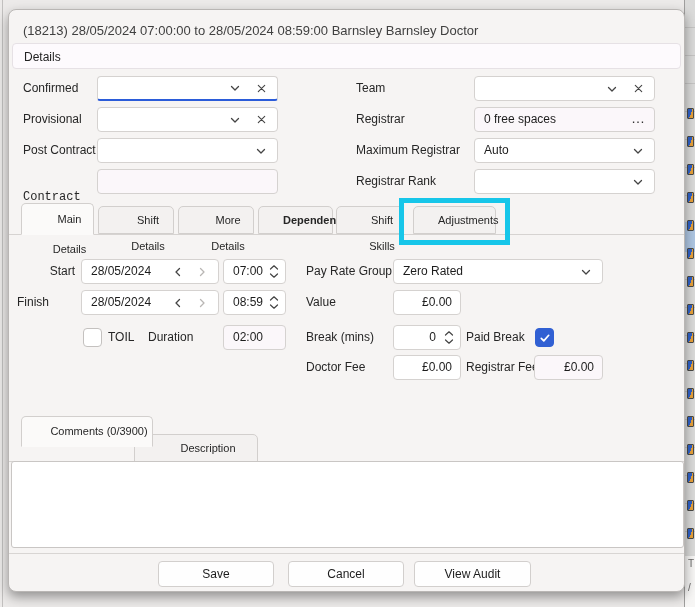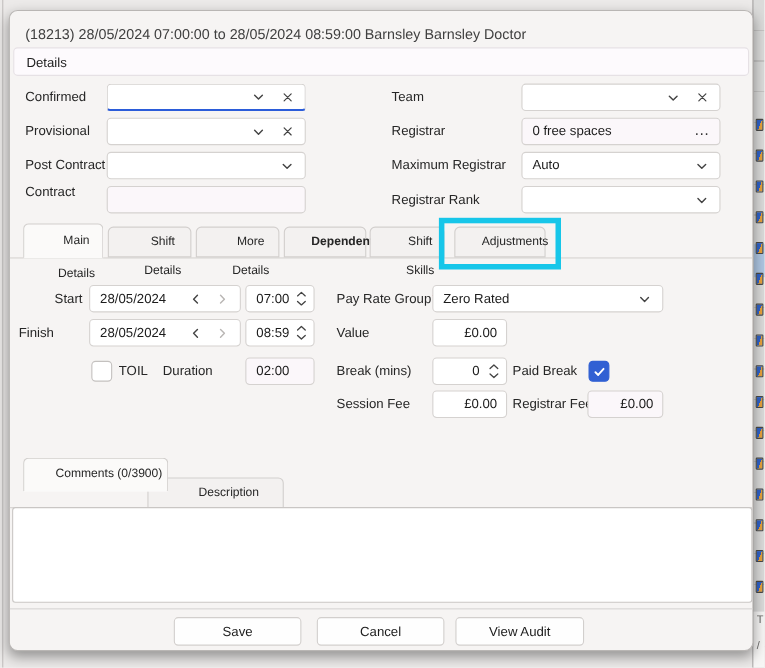--- a/index.html
+++ b/index.html
@@ -145,21 +145,21 @@
   <div class="lbl" style="left:14px; top:128px;">Post Contract</div>
   <div class="field" style="left:88px; top:128px; width:181px;">
     <span class="val"></span>
     <span class="ficon" style="right:8px;">
       <svg width="12" height="12" viewBox="0 0 12 12">
           <path d="M2.5 4.5 L6 8 L9.5 4.5" fill="none" stroke="#444" stroke-width="1.3" stroke-linecap="round" stroke-linejoin="round"></path>
         </svg>
     </span>
   </div>
 
-  <div class="lbl" style="left:14px; top:152px;">Contract</div>
+  <div class="lbl" style="left:14px; top:175px;font-family:Liberation Mono, monospace;">Contract</div>
   <div class="field readonly" style="left:88px; top:159px; width:181px;">
     <span class="val"></span>
   </div>
 
   <div class="lbl" style="left:347px; top:66px;">Team</div>
   <div class="field" style="left:465px; top:66px; width:181px;">
     <span class="val"></span>
     <span class="ficon" style="right:34px;">
       <svg width="12" height="12" viewBox="0 0 12 12">
           <path d="M2.5 4.5 L6 8 L9.5 4.5" fill="none" stroke="#444" stroke-width="1.3" stroke-linecap="round" stroke-linejoin="round"></path>
@@ -295,21 +295,21 @@
         </svg>
     </span>
   </div>
   <div class="lbl" style="left:457px; top:315px;">Paid Break</div>
   <div class="cb checked" style="left:526px; top:318px;">
     <svg width="12" height="12" viewBox="0 0 12 12">
         <path d="M2.3 6.4 L4.8 8.9 L9.7 3.3" fill="none" stroke="#fff" stroke-width="1.7" stroke-linecap="round" stroke-linejoin="round"></path>
       </svg>
   </div>
 
-  <div class="lbl" style="left:297px; top:345px;">Session Fee</div>
+  <div class="lbl" style="left:297px; top:345px;">Doctor Fee</div>
   <div class="field" style="left:384px; top:345px; width:68px;">
     <span class="val right">£0.00</span>
   </div>
   <div class="lbl" style="left:457px; top:345px;">Registrar Fee</div>
   <div class="field readonly" style="left:525px; top:345px; width:69px;">
     <span class="val right">£0.00</span>
   </div>
 
   <div class="tabline" style="top:451px;"></div>
   <div class="tab active" style="left:12px;  top:406px; width:132px; height:31px; line-height:29px;">Comments (0/3900)</div>

